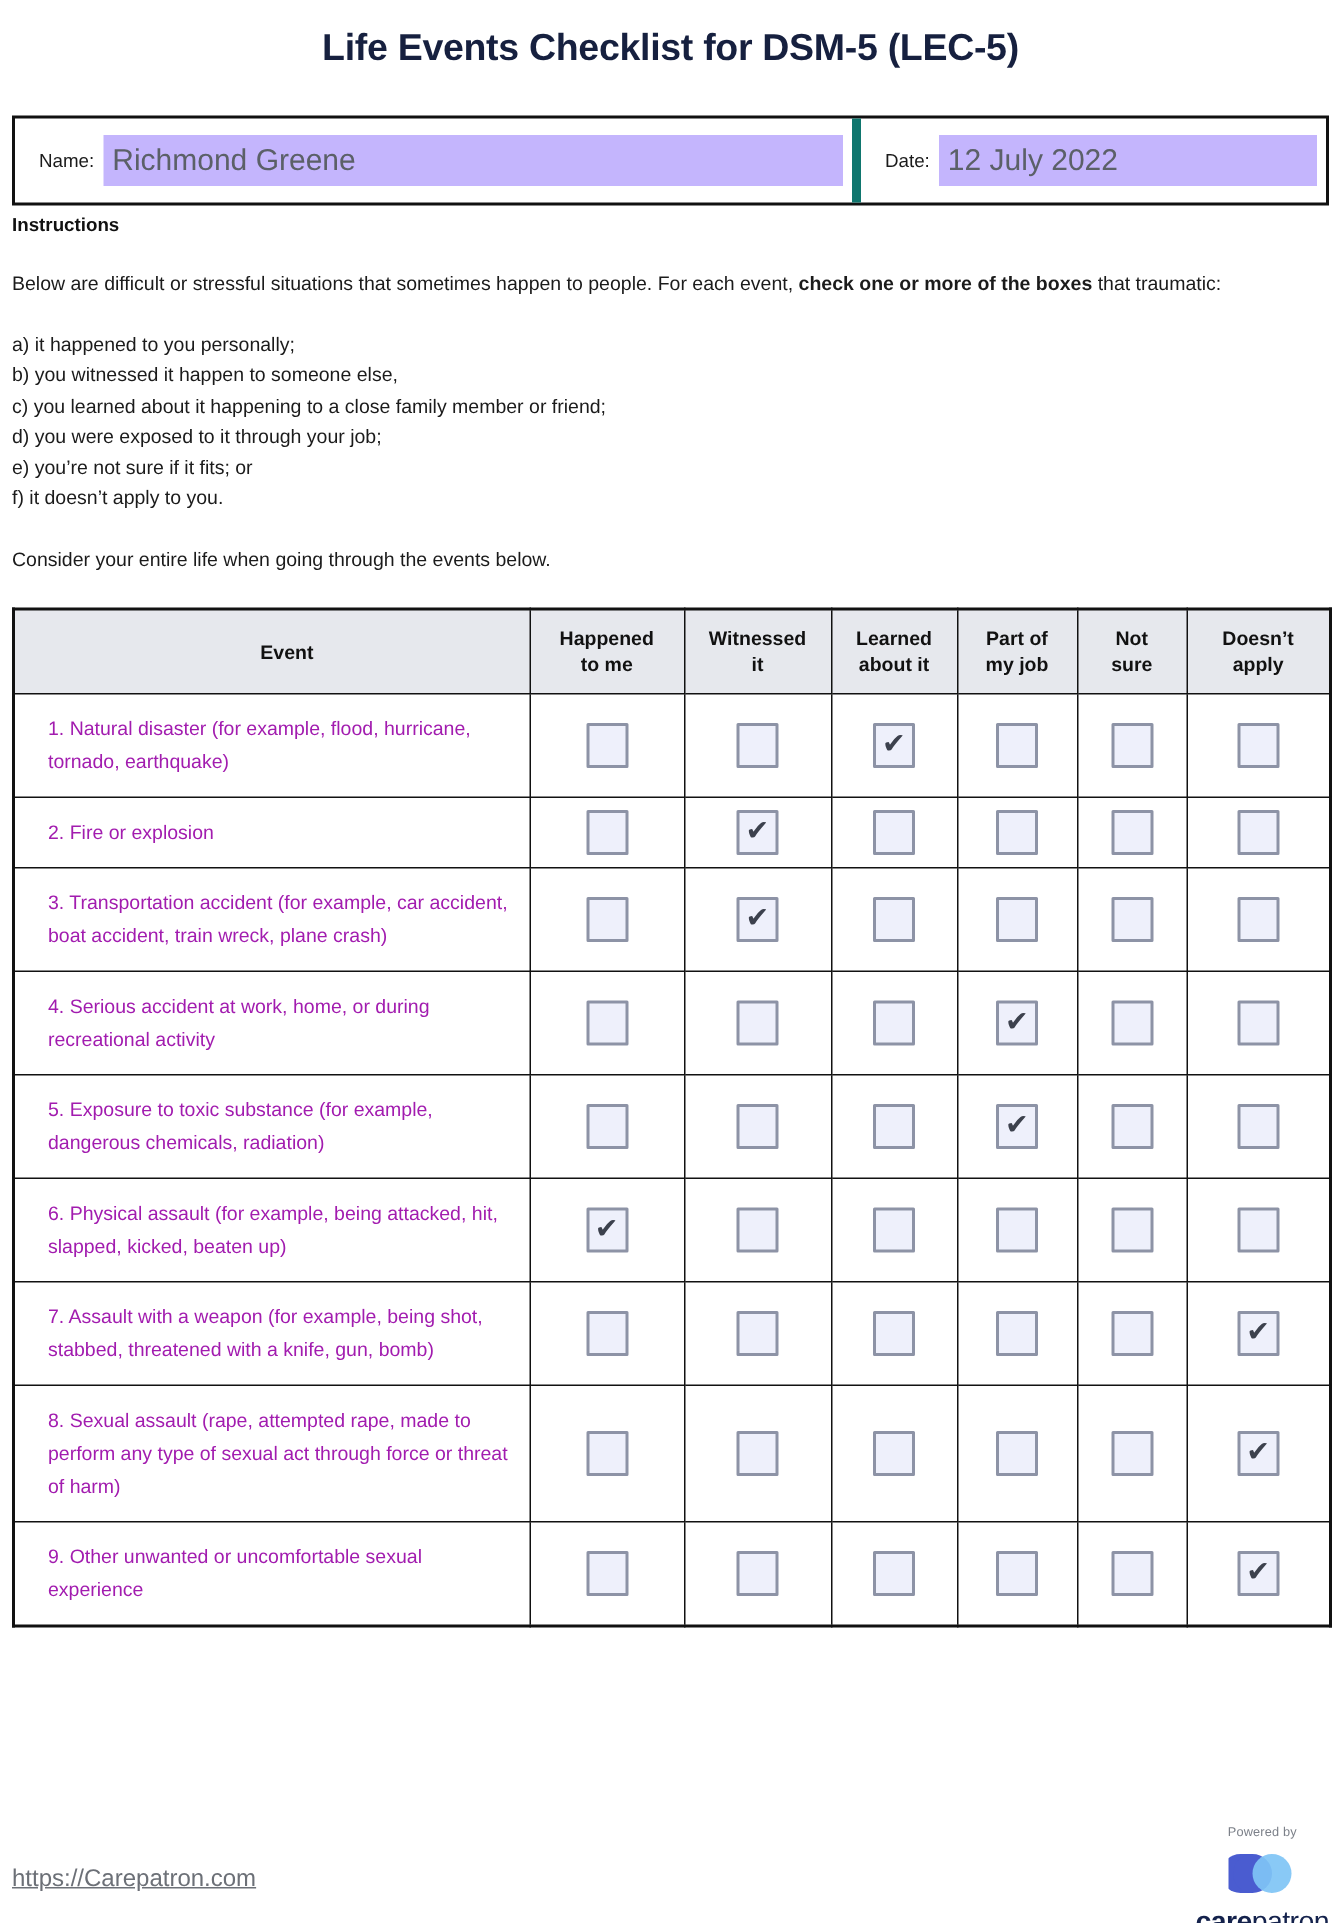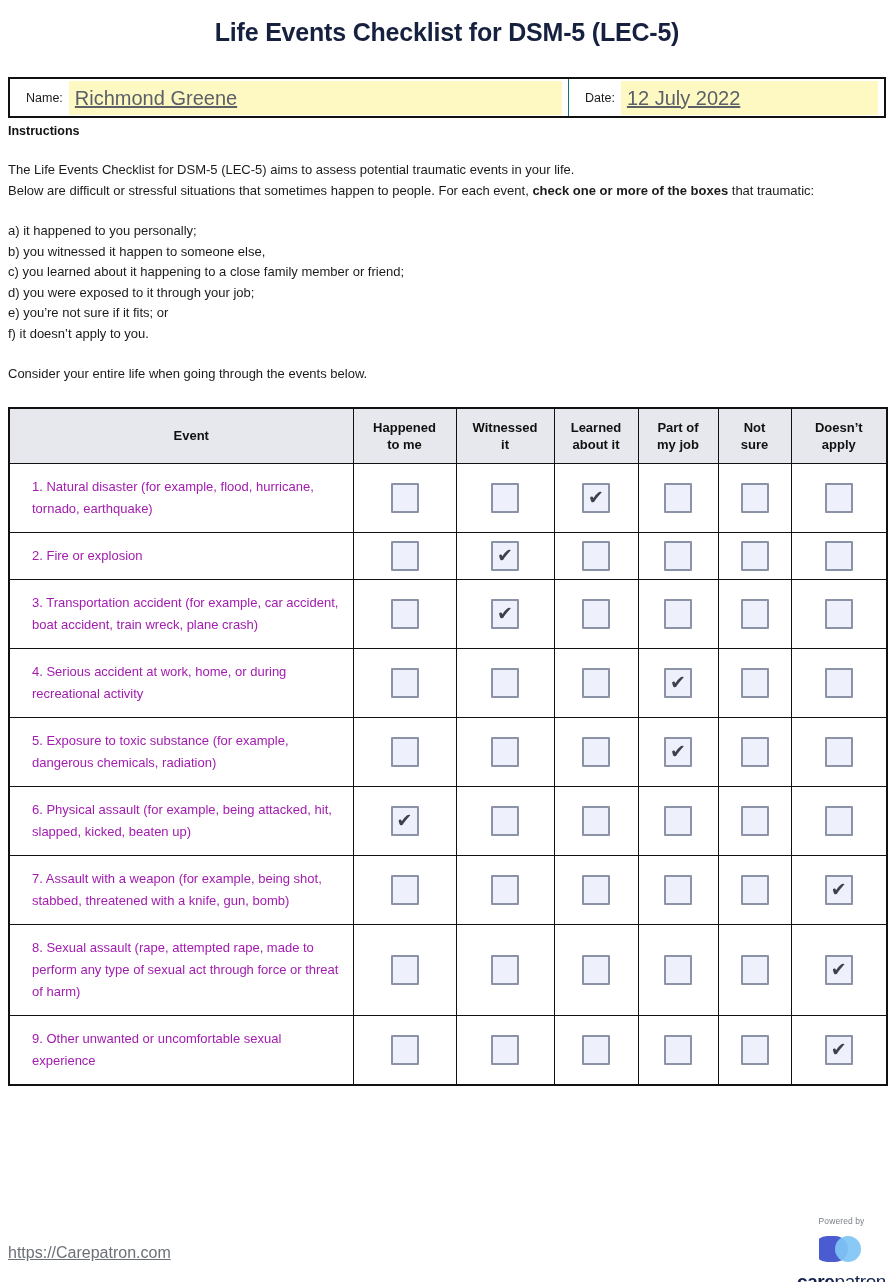--- a/index.html
+++ b/index.html
@@ -34,50 +34,49 @@
     margin: 0;
     padding-top: 17px;
     line-height: 30px;
   }
 
   
   .idbar {
     margin-top: 30px;
     border: 2px solid #111111;
     display: flex;
-    height: 41px;
+    height: 60px;
     box-sizing: border-box;
     background: #ffffff;
   }
   .idbar .field {
     display: flex;
     align-items: center;
     box-sizing: border-box;
     height: 100%;
     padding: 0 6px;
   }
   .idbar .field.name  { flex: 0 0 558px; }
-  .idbar .field.date  { flex: 1 1 auto; border-left: 1px solid #0f766e; }
+  .idbar .field.date  { flex: 1 1 auto; border-left: 6px solid #0f766e; }
   .lbl {
     font-size: 12.5px;
     color: #1b1b1b;
     padding: 0 6px 0 10px;
     white-space: nowrap;
   }
   .inputbox {
     flex: 1 1 auto;
-    background: #fef9c3;
+    background: #c4b5fd;
     height: 34px;
     line-height: 34px;
     font-size: 20px;
     color: #5b6068;
     padding-left: 6px;
     overflow: hidden;
     white-space: nowrap;
-    text-decoration: underline;
   }
 
   
   .sec-head {
     font-size: 12.5px;
     font-weight: bold;
     margin: 6px 0 0 0;
     color: #111111;
   }
   .instr {
@@ -211,21 +210,20 @@
     </div>
     <div class="field date">
       <span class="lbl">Date:</span>
       <div class="inputbox">12 July 2022</div>
     </div>
   </div>
 
   <div class="sec-head">Instructions</div>
 
   <div class="instr">
-    <p>The Life Events Checklist for DSM-5 (LEC-5) aims to assess potential traumatic events in your life.</p>
     <p><span>Below are difficult or stressful situations that sometimes happen to people. For each event, </span><b>check one or more of the boxes</b><span> that traumatic:</span></p>
     <div class="gap"></div>
     <div>
       <p>a) it happened to you personally;</p>
       <p>b) you witnessed it happen to someone else,</p>
       <p>c) you learned about it happening to a close family member or friend;</p>
       <p>d) you were exposed to it through your job;</p>
       <p>e) you’re not sure if it fits; or</p>
       <p>f) it doesn’t apply to you.</p>
     </div>

